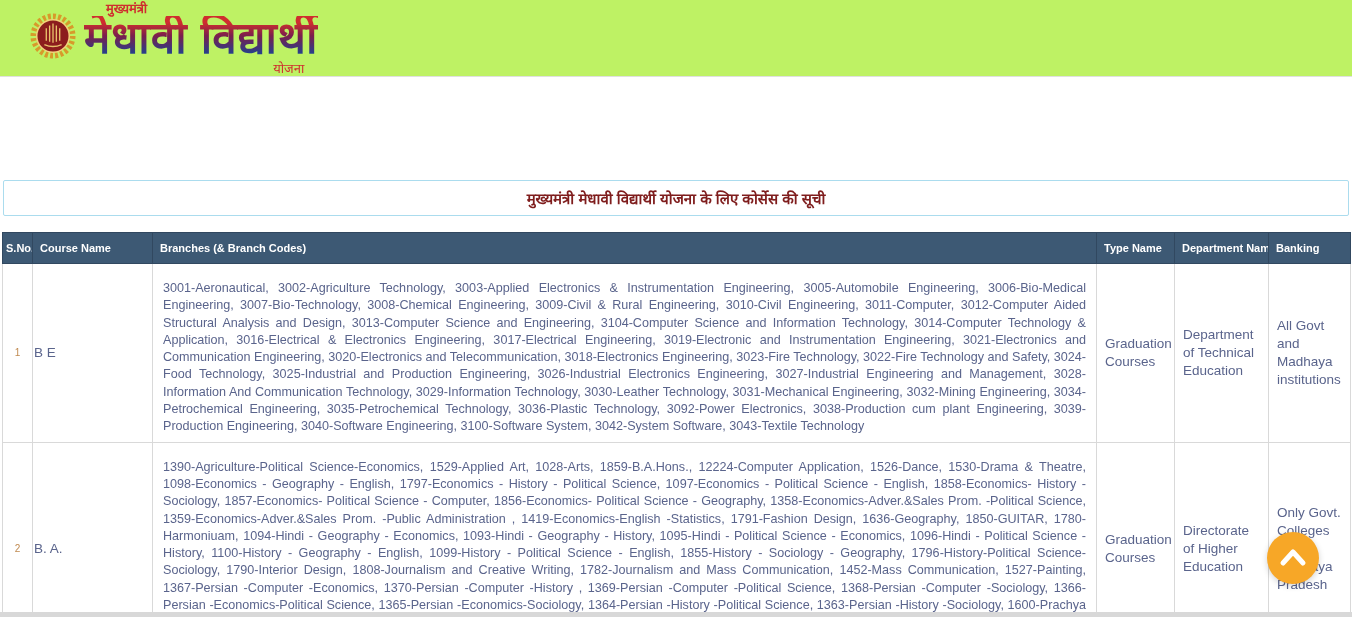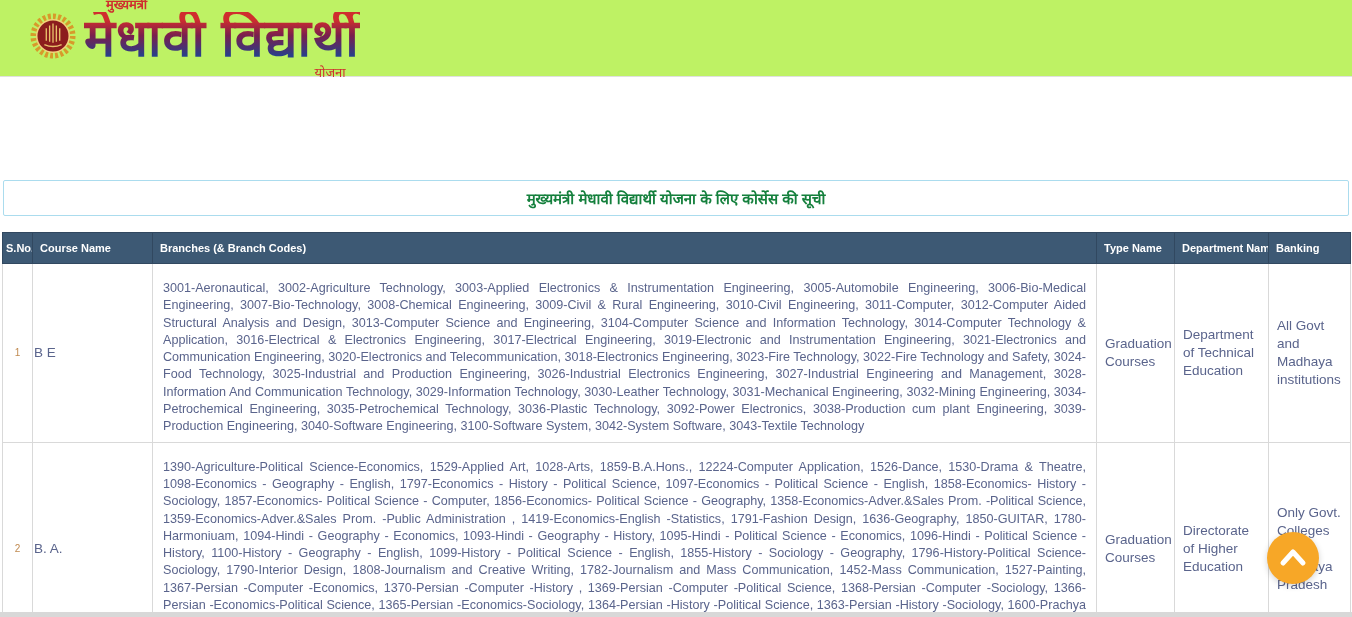--- a/index.html
+++ b/index.html
@@ -11,33 +11,33 @@
 
   
   .site-header {
     height:77px; background:#bef264; border-bottom:1px solid #e0e0e0;
     display:flex; align-items:center; padding-left:30px;
   }
   .logo { display:flex; align-items:center; gap:8px; cursor:pointer; }
   .logo-text { display:flex; flex-direction:column; line-height:1; }
   .logo-top { color:#cf2e2e; font-size:13px; font-weight:bold; margin-left:22px; margin-bottom:1px; }
   .logo-main {
-    font-size:52px; font-weight:bold; letter-spacing:1px;
+    font-size:44px; font-weight:bold; letter-spacing:1px;
     background:linear-gradient(#cf2e2e 15%, #7a1f4d 45%, #27408b 85%);
     -webkit-background-clip:text; background-clip:text; color:transparent;
   }
   .logo-bottom { color:#cf2e2e; font-size:13px; font-weight:normal; align-self:flex-end; margin-right:14px; margin-top:2px; }
 
   
   .title-box {
     margin:103px 3px 16px 3px; height:36px;
     border:1px solid #abdcee; border-radius:2px; background:#fff;
     display:flex; align-items:center; justify-content:center;
   }
-  .page-title { color:#15803d; font-size:15px; font-weight:bold; margin:0; }
+  .page-title { color:#7f1d1d; font-size:15px; font-weight:bold; margin:0; }
 
   
   table.courses { width:1348px; margin:0 2px; border-collapse:collapse; table-layout:fixed; }
   col.c-sno { width:30px; } col.c-course { width:120px; } col.c-branches { width:944px; }
   col.c-type { width:78px; } col.c-dept { width:94px; } col.c-remarks { width:82px; }
 
   thead th {
     background:#3d5974; color:#ffffff; font-size:11px; font-weight:bold;
     height:29px; text-align:left; padding:9px 7px; border:1px solid #314860;
     white-space:nowrap; overflow:hidden;

